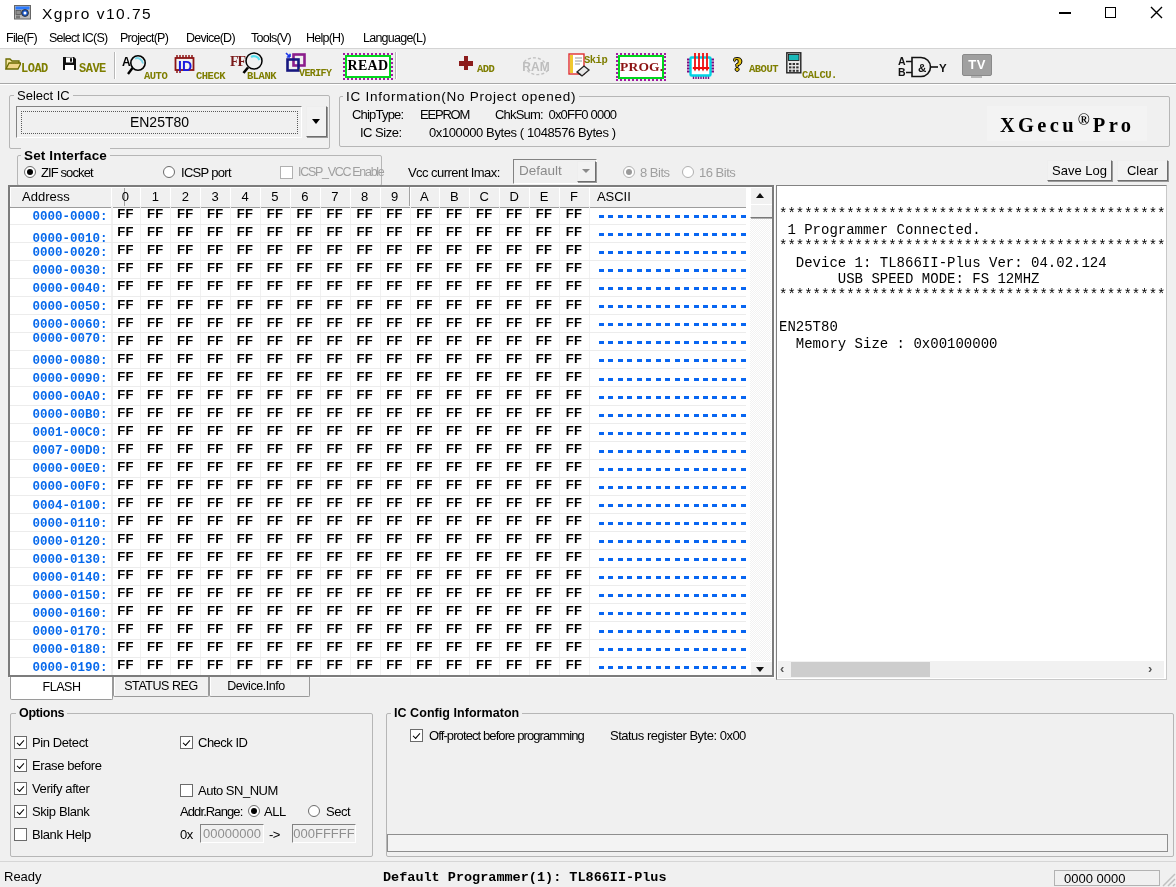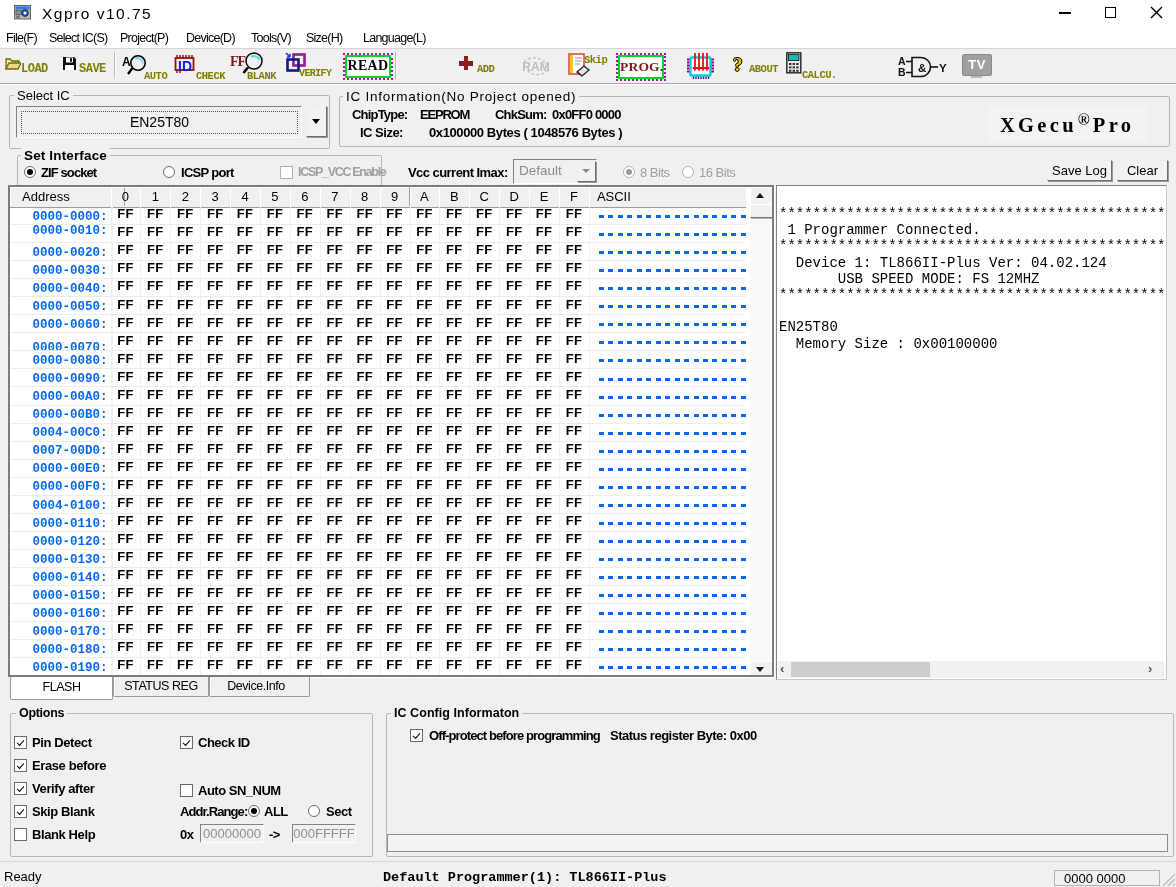--- a/index.html
+++ b/index.html
@@ -17,21 +17,21 @@
 .b{font-weight:bold}
 .sunk{border-top:1px solid #828282;border-left:1px solid #828282;border-bottom:1px solid #fff;border-right:1px solid #fff;background:#f0f0f0}
 .btn{position:absolute;background:#f2f2f2;border-top:1px solid #eee;border-left:1px solid #eee;border-bottom:1px solid #6e6e6e;border-right:1px solid #6e6e6e;box-shadow:1px 1px 0 #9a9a9a;text-align:center;font-size:13px}
 .cb{position:absolute;width:13px;height:13px;background:#fff;border:1px solid #6b6b6b;box-sizing:border-box}
 .cb.d{border-color:#b0b0b0}
 .cb.chk:after{content:"";position:absolute;left:1.8px;top:2.6px;width:6px;height:3px;border-left:1.9px solid #000;border-bottom:1.9px solid #000;transform:rotate(-48deg)}
 .rad{position:absolute;width:12px;height:12px;border-radius:50%;background:#fff;border:1px solid #6b6b6b;box-sizing:border-box}
 .rad.d{border-color:#b0b0b0}
 .rad.sel:after{content:"";position:absolute;left:2px;top:2px;width:6px;height:6px;border-radius:50%;background:#000}
 .rad.seld:after{content:"";position:absolute;left:2px;top:2px;width:6px;height:6px;border-radius:50%;background:#9a9a9a}
-.lbl{position:absolute;font-size:13px;font-weight:bold;letter-spacing:-0.5px;white-space:nowrap}
+.lbl{position:absolute;font-size:13px;font-weight:normal;letter-spacing:-0.5px;white-space:nowrap}
 .lbl.d{color:#9f9f9f}
 #table{position:absolute;left:8px;top:185px;width:762px;height:488px;background:#fff;border:2px solid #7c7c7c;box-shadow:1px 1px 0 #fff;overflow:hidden}
 #thead{position:absolute;left:0;top:0;width:736px;height:20px;background:#f0f0f0;border-bottom:1px solid #9c9c9c}
 .hc{position:absolute;top:0;height:19px;line-height:20px;font-size:13px;text-align:center;border-right:1px solid #a2a2a2;box-shadow:inset 1px 1px 0 #fff}
 .adr{position:absolute;left:22.5px;width:82px;font-family:"Liberation Mono",monospace;font-weight:bold;font-size:12.5px;color:#0769ec;white-space:nowrap}
 .ff{position:absolute;width:29.9px;text-align:center;font-weight:bold;font-size:13px;letter-spacing:0.3px}
 .dots{position:absolute;left:589px;width:147px;height:3px;background:repeating-linear-gradient(90deg,#0866f2 0 5px,transparent 5px 9.45px)}
 .rline{position:absolute;left:0px;width:736px;height:1px;background:#ececec}
 .vline{position:absolute;top:20px;height:468px;width:1px;background:#f1f1f1}
 .sbtn{position:absolute;background:#f1f1f1;border-top:1px solid #fff;border-left:1px solid #fff;border-bottom:1px solid #787878;border-right:1px solid #787878;box-shadow:1px 1px 0 #b0b0b0}
@@ -58,21 +58,21 @@
       <path d="M1 1 L12 12 M12 1 L1 12" stroke="#000" stroke-width="1.4"></path>
     </svg>
 </div>
 
 <div id="menubar">
   <span class="mi" style="left:6px">File(F)</span>
   <span class="mi" style="left:49px">Select IC(S)</span>
   <span class="mi" style="left:120px">Project(P)</span>
   <span class="mi" style="left:186px">Device(D)</span>
   <span class="mi" style="left:251px">Tools(V)</span>
-  <span class="mi" style="left:306px">Size(H)</span>
+  <span class="mi" style="left:306px">Help(H)</span>
   <span class="mi" style="left:363px">Language(L)</span>
 </div>
 
 <div id="toolbar">
   <svg class="abs" style="left:5px;top:7px" width="16" height="15">
     <path d="M1 13 L1 3 L5 3 L7 5 L14 5 L14 7" fill="#f5e6a0" stroke="#6b6b00" stroke-width="1.3"></path>
     <path d="M1 13 L4 7 L16 7 L13 13 Z" fill="#f0d688" stroke="#6b6b00" stroke-width="1.3"></path>
   </svg>
   <div class="tlab" style="left:21px;top:13px;font-size:12px">LOAD</div>
   <svg class="abs" style="left:62px;top:7px" width="15" height="15">
@@ -269,21 +269,21 @@
     <div class="ff" style="left:339.7px;top:19.2px">FF</div>
     <div class="ff" style="left:369.6px;top:19.2px">FF</div>
     <div class="ff" style="left:399.5px;top:19.2px">FF</div>
     <div class="ff" style="left:429.4px;top:19.2px">FF</div>
     <div class="ff" style="left:459.3px;top:19.2px">FF</div>
     <div class="ff" style="left:489.2px;top:19.2px">FF</div>
     <div class="ff" style="left:519.1px;top:19.2px">FF</div>
     <div class="ff" style="left:549.0px;top:19.2px">FF</div>
     <div class="dots" style="top:28.0px"></div>
     <div class="rline" style="top:36.9px"></div>
-<div class="adr" style="top:37px">0000-0010:</div>
+<div class="adr" style="top:45px">0000-0010:</div>
     <div class="ff" style="left:100.5px;top:37.3px">FF</div>
     <div class="ff" style="left:130.4px;top:37.3px">FF</div>
     <div class="ff" style="left:160.3px;top:37.3px">FF</div>
     <div class="ff" style="left:190.2px;top:37.3px">FF</div>
     <div class="ff" style="left:220.1px;top:37.3px">FF</div>
     <div class="ff" style="left:250.0px;top:37.3px">FF</div>
     <div class="ff" style="left:279.9px;top:37.3px">FF</div>
     <div class="ff" style="left:309.8px;top:37.3px">FF</div>
     <div class="ff" style="left:339.7px;top:37.3px">FF</div>
     <div class="ff" style="left:369.6px;top:37.3px">FF</div>
@@ -383,21 +383,21 @@
     <div class="ff" style="left:339.7px;top:127.5px">FF</div>
     <div class="ff" style="left:369.6px;top:127.5px">FF</div>
     <div class="ff" style="left:399.5px;top:127.5px">FF</div>
     <div class="ff" style="left:429.4px;top:127.5px">FF</div>
     <div class="ff" style="left:459.3px;top:127.5px">FF</div>
     <div class="ff" style="left:489.2px;top:127.5px">FF</div>
     <div class="ff" style="left:519.1px;top:127.5px">FF</div>
     <div class="ff" style="left:549.0px;top:127.5px">FF</div>
     <div class="dots" style="top:136.3px"></div>
     <div class="rline" style="top:145.3px"></div>
-<div class="adr" style="top:154px">0000-0070:</div>
+<div class="adr" style="top:145px">0000-0070:</div>
     <div class="ff" style="left:100.5px;top:145.6px">FF</div>
     <div class="ff" style="left:130.4px;top:145.6px">FF</div>
     <div class="ff" style="left:160.3px;top:145.6px">FF</div>
     <div class="ff" style="left:190.2px;top:145.6px">FF</div>
     <div class="ff" style="left:220.1px;top:145.6px">FF</div>
     <div class="ff" style="left:250.0px;top:145.6px">FF</div>
     <div class="ff" style="left:279.9px;top:145.6px">FF</div>
     <div class="ff" style="left:309.8px;top:145.6px">FF</div>
     <div class="ff" style="left:339.7px;top:145.6px">FF</div>
     <div class="ff" style="left:369.6px;top:145.6px">FF</div>
@@ -478,21 +478,21 @@
     <div class="ff" style="left:339.7px;top:217.8px">FF</div>
     <div class="ff" style="left:369.6px;top:217.8px">FF</div>
     <div class="ff" style="left:399.5px;top:217.8px">FF</div>
     <div class="ff" style="left:429.4px;top:217.8px">FF</div>
     <div class="ff" style="left:459.3px;top:217.8px">FF</div>
     <div class="ff" style="left:489.2px;top:217.8px">FF</div>
     <div class="ff" style="left:519.1px;top:217.8px">FF</div>
     <div class="ff" style="left:549.0px;top:217.8px">FF</div>
     <div class="dots" style="top:226.6px"></div>
     <div class="rline" style="top:235.5px"></div>
-<div class="adr" style="top:239.3px">0004-00C0:</div>
+<div class="adr" style="top:239.3px">0001-00C0:</div>
     <div class="ff" style="left:100.5px;top:235.8px">FF</div>
     <div class="ff" style="left:130.4px;top:235.8px">FF</div>
     <div class="ff" style="left:160.3px;top:235.8px">FF</div>
     <div class="ff" style="left:190.2px;top:235.8px">FF</div>
     <div class="ff" style="left:220.1px;top:235.8px">FF</div>
     <div class="ff" style="left:250.0px;top:235.8px">FF</div>
     <div class="ff" style="left:279.9px;top:235.8px">FF</div>
     <div class="ff" style="left:309.8px;top:235.8px">FF</div>
     <div class="ff" style="left:339.7px;top:235.8px">FF</div>
     <div class="ff" style="left:369.6px;top:235.8px">FF</div>

